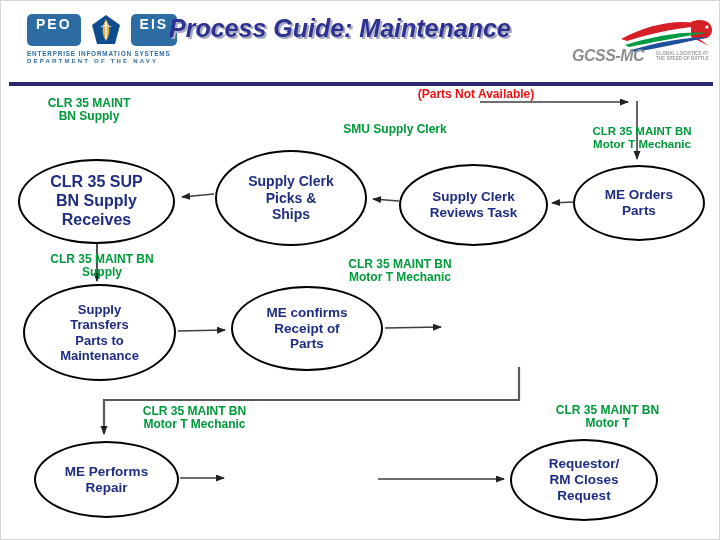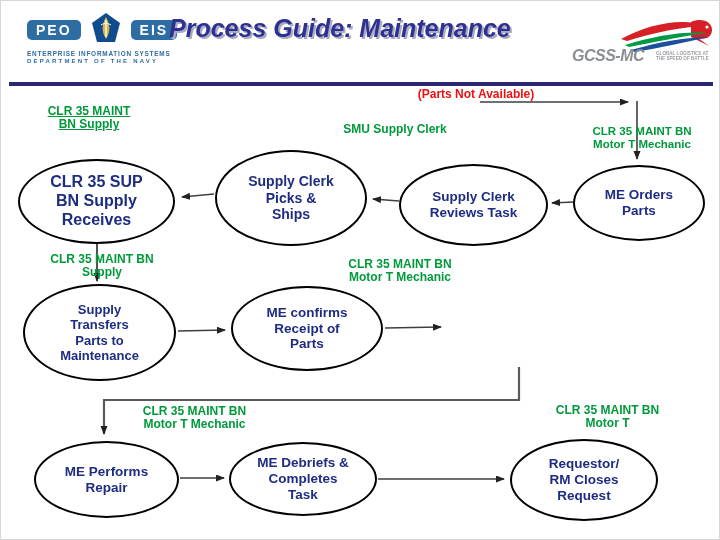--- a/index.html
+++ b/index.html
@@ -8,21 +8,21 @@
     font-family:"Liberation Sans", sans-serif;overflow:hidden;
     border:1px solid #d7d7d7;box-sizing:border-box;margin:0 auto;
   }
   
   .header-rule{position:absolute;left:8px;top:81px;width:704px;height:4px;background:#2b2870;}
   .slide-title{
     position:absolute;left:168px;top:13px;font-size:25px;font-weight:bold;font-style:italic;
     color:#2d3190;text-shadow:2px 2px 0 #aaaac2;white-space:nowrap;
   }
   .peo-logo{position:absolute;left:26px;top:13px;width:200px;}
-  .peo-row{display:flex;align-items:center;gap:10px;height:32px;}
+  .peo-row{display:flex;gap:10px;height:32px;}
   .peo-box{background:#2e6da4;border-radius:5px;color:#fff;font-weight:bold;font-size:14px;
     letter-spacing:2px;padding:3px 9px;line-height:1;}
   .peo-sub1{margin-top:4px;font-size:6.4px;font-weight:bold;letter-spacing:.8px;color:#2e6da4;white-space:nowrap;}
   .peo-sub2{margin-top:1px;font-size:6px;font-weight:bold;letter-spacing:2.2px;color:#2e6da4;white-space:nowrap;}
   .gcss-logo{position:absolute;left:563px;top:10px;width:152px;height:60px;}
   .gcss-swoosh{position:absolute;right:2px;top:5px;}
   .gcss-name{position:absolute;left:8px;bottom:6px;font-size:16px;font-weight:bold;font-style:italic;
     color:#8a8f94;letter-spacing:-.5px;}
   .gcss-tagline{position:absolute;left:92px;bottom:9px;font-size:4.6px;font-weight:bold;
     color:#9a9ea3;line-height:1.25;white-space:pre-line;}
@@ -98,21 +98,21 @@
     <path d="M636 100 L636 158" stroke="#3f3f3f" stroke-width="1.6" fill="none" marker-end="url(#ah)"></path>
     <path d="M96 243 L96 280" stroke="#3f3f3f" stroke-width="1.8" fill="none" marker-end="url(#ah)"></path>
     <path d="M177 330 L224 329" stroke="#3f3f3f" stroke-width="1.6" fill="none" marker-end="url(#ah)"></path>
     <path d="M384 327 L440 326" stroke="#3f3f3f" stroke-width="1.6" fill="none" marker-end="url(#ah)"></path>
     <path d="M518 366 L518 399 L103 399 L103 433" stroke="#5a5a5a" stroke-width="2.2" fill="none" marker-end="url(#ah)"></path>
     <path d="M179 477 L223 477" stroke="#3f3f3f" stroke-width="1.6" fill="none" marker-end="url(#ah)"></path>
     <path d="M377 478 L503 478" stroke="#3f3f3f" stroke-width="1.6" fill="none" marker-end="url(#ah)"></path>
   </svg>
 
   <div class="alert" style="left:400px;top:86px;width:150px;">(Parts Not Available)</div>
-  <div class="role" style="left:28px;top:104px;width:120px;text-decoration:underline;">CLR 35 MAINT
+  <div class="role" style="left:28px;top:96px;width:120px;">CLR 35 MAINT
 BN Supply</div>
   <div class="role" style="left:328px;top:122px;width:132px;">SMU Supply Clerk</div>
   <div class="role" style="left:578px;top:124px;width:126px;font-size:11.5px;">CLR 35 MAINT BN
 Motor T Mechanic</div>
   <div class="role" style="left:40px;top:252px;width:122px;">CLR 35 MAINT BN
 Supply</div>
   <div class="role" style="left:336px;top:257px;width:126px;">CLR 35 MAINT BN
 Motor T Mechanic</div>
   <div class="role" style="left:131px;top:404px;width:125px;">CLR 35 MAINT BN
 Motor T Mechanic</div>
@@ -131,22 +131,19 @@
 Parts</div>
   <div class="node" style="left:22px;top:283px;width:153px;height:97px;font-size:13px;">Supply
 Transfers
 Parts to
 Maintenance</div>
   <div class="node" style="left:230px;top:285px;width:152px;height:85px;">ME confirms
 Receipt of
 Parts</div>
   <div class="node" style="left:33px;top:440px;width:145px;height:77px;">ME Performs
 Repair</div>
-  <div class="node" style="left:228px;top:441px;width:148px;height:74px;">ME Debriefs &amp;
-Completes
-Task</div>
   <div class="node" style="left:509px;top:438px;width:148px;height:82px;">Requestor/
 RM Closes
 Request</div>
 
   <div class="page-number">39</div>
 
 </div>
 
 </body></html>

